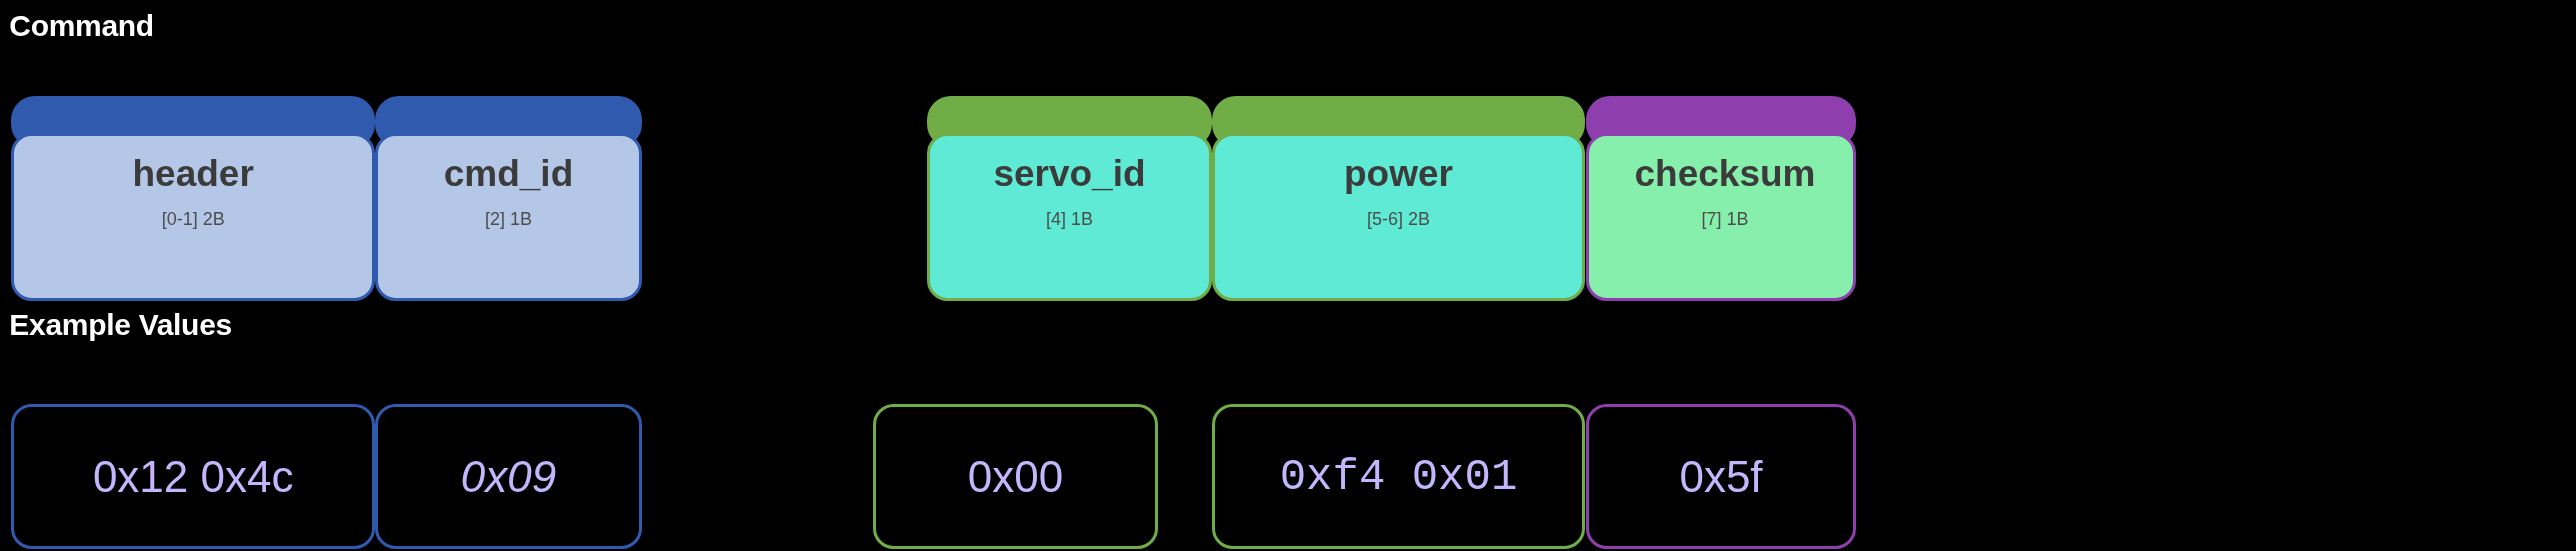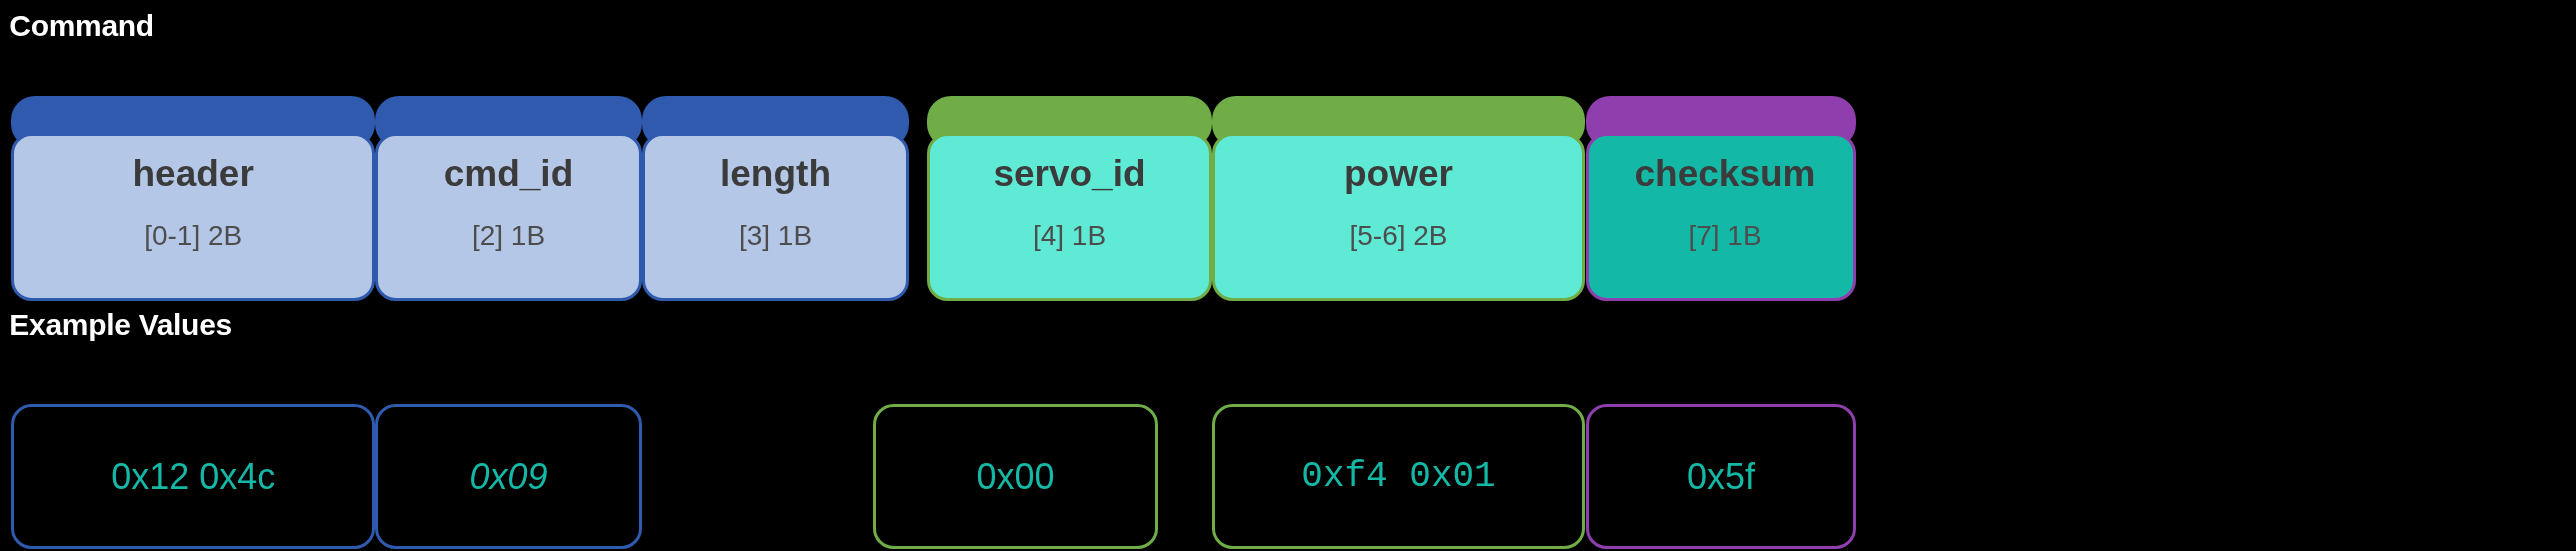--- a/index.html
+++ b/index.html
@@ -81,34 +81,34 @@
   .field-name {
     margin-top: 18.7px;
     font-size: 37px;
     font-weight: bold;
     color: #3b3b3b;
     line-height: 1.05;
     white-space: nowrap;
   }
 
   .field-range {
-    margin-top: 26px;
-    font-size: 28px;
+    margin-top: 15px;
+    font-size: 18px;
     font-weight: normal;
     color: #4d4d4d;
     white-space: nowrap;
   }
 
   
   .c-blue   .field-cap  { background: #2f5aad; }
   .c-blue   .field-body { background: #b4c7e7; border-color: #2f5aad; }
   .c-green  .field-cap  { background: #70ad47; }
   .c-green  .field-body { background: #5eead4; border-color: #70ad47; }
   .c-purple .field-cap  { background: #8f3fad; }
-  .c-purple .field-body { background: #14b8a6; border-color: #8f3fad; padding-left: 8px; }
+  .c-purple .field-body { background: #86efac; border-color: #8f3fad; padding-left: 8px; }
 
   
   .value-row {
     position: absolute;
     left: 0;
     top: 404px;
     height: 145px;
     width: 2576px;
   }
 
@@ -120,22 +120,22 @@
     background: #000000;
     border-style: solid;
     border-width: 3.7px;
     border-radius: 20.5px;
     display: flex;
     align-items: center;
     justify-content: center;
   }
 
   .value-text {
-    font-size: 36px;
-    color: #14b8a6;
+    font-size: 44px;
+    color: #c4b5fd;
     white-space: nowrap;
   }
 
   .v-blue   { border-color: #2f5aad; }
   .v-green  { border-color: #70ad47; }
   .v-purple { border-color: #8f3fad; }
 </style>
 </head>
 <body>
 
@@ -151,27 +151,20 @@
           <div class="field-range">[0-1] 2B</div>
         </div>
       </div>
       <div class="field c-blue" style="left: 375px; width: 267px;">
         <div class="field-cap"></div>
         <div class="field-body">
           <div class="field-name">cmd_id</div>
           <div class="field-range">[2] 1B</div>
         </div>
       </div>
-      <div class="field c-blue" style="left: 642px; width: 267px;">
-        <div class="field-cap"></div>
-        <div class="field-body">
-          <div class="field-name">length</div>
-          <div class="field-range">[3] 1B</div>
-        </div>
-      </div>
       <div class="field c-green" style="left: 927px; width: 285px;">
         <div class="field-cap"></div>
         <div class="field-body">
           <div class="field-name">servo_id</div>
           <div class="field-range">[4] 1B</div>
         </div>
       </div>
       <div class="field c-green" style="left: 1212px; width: 373px;">
         <div class="field-cap"></div>
         <div class="field-body">

